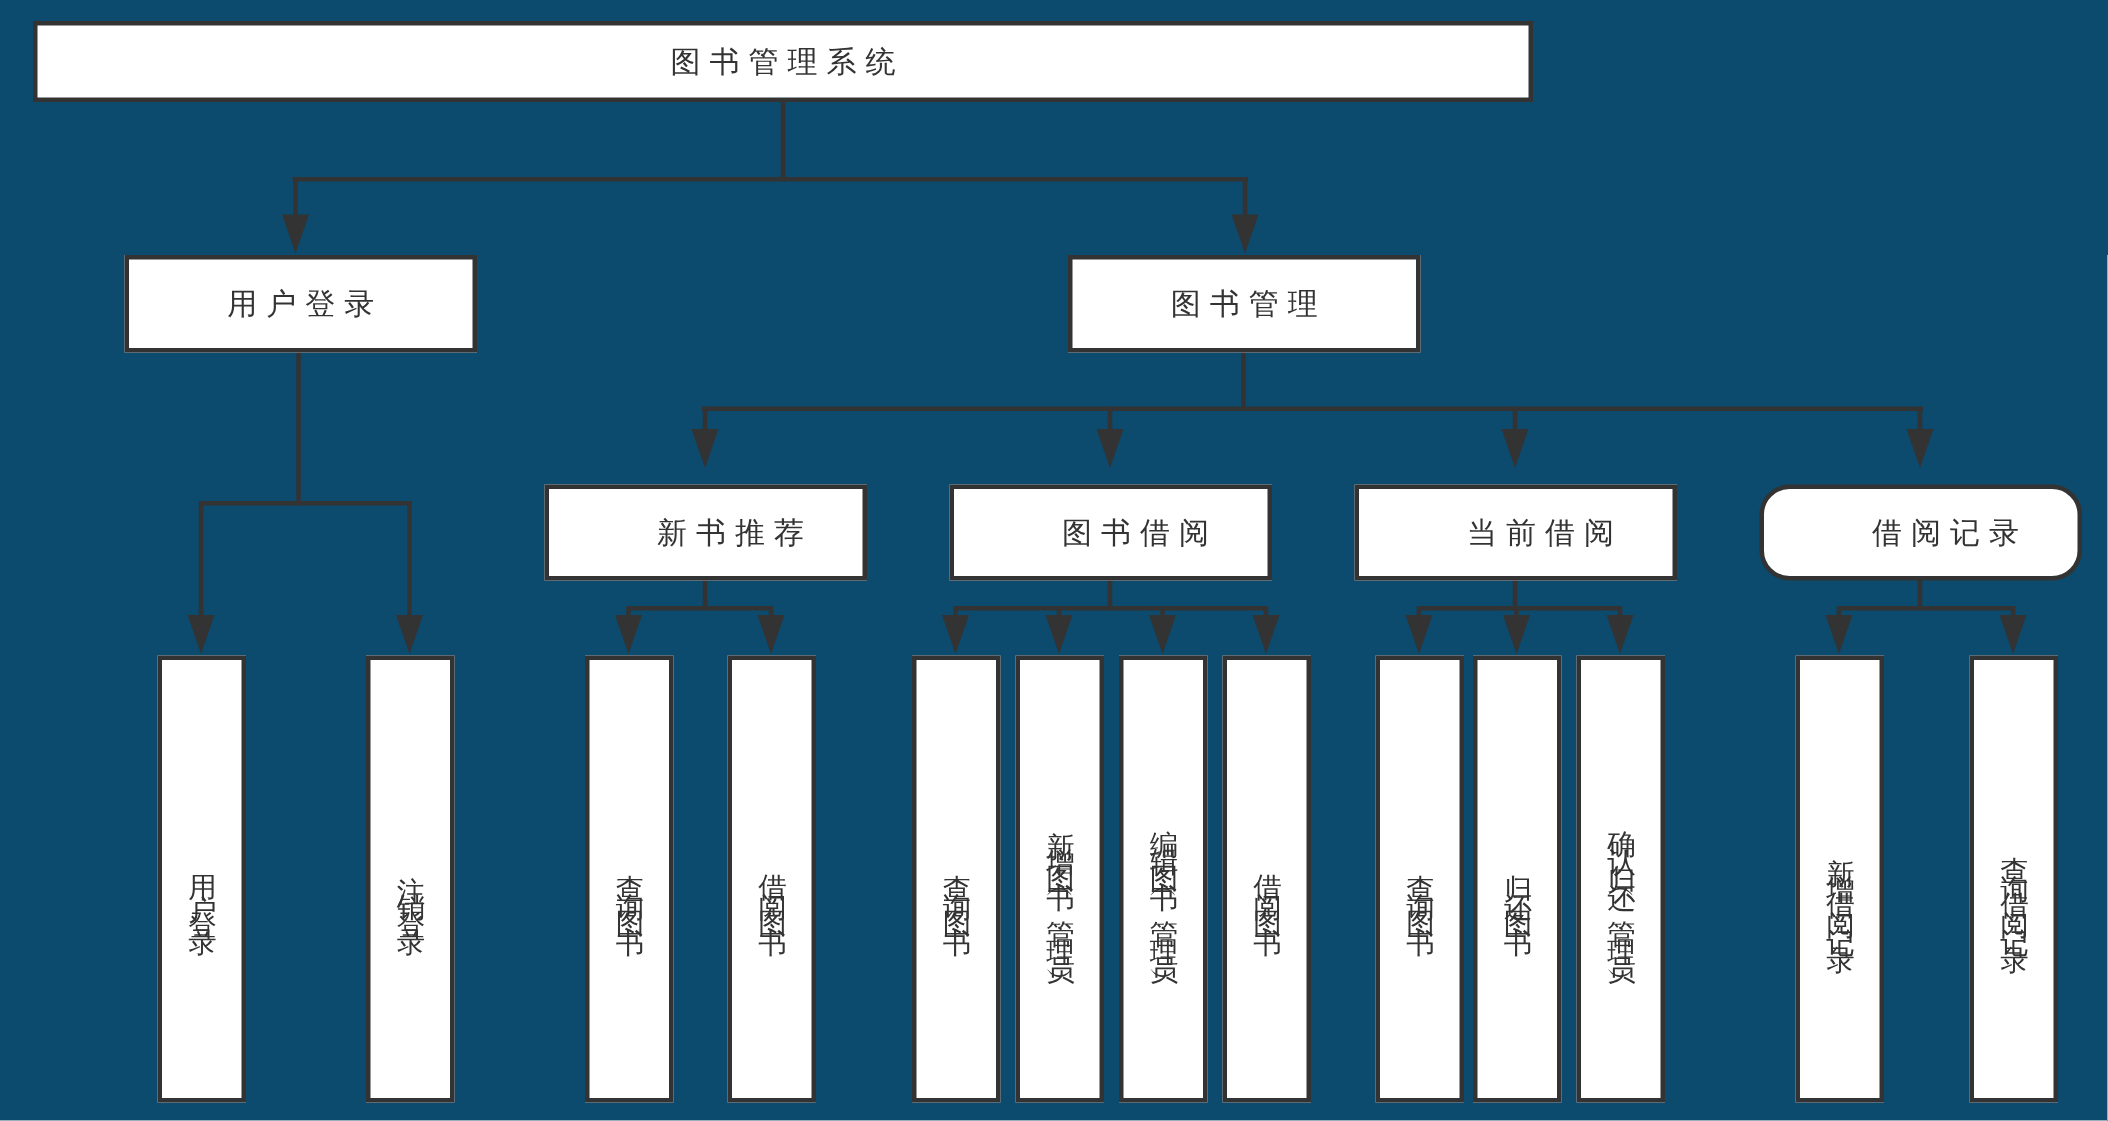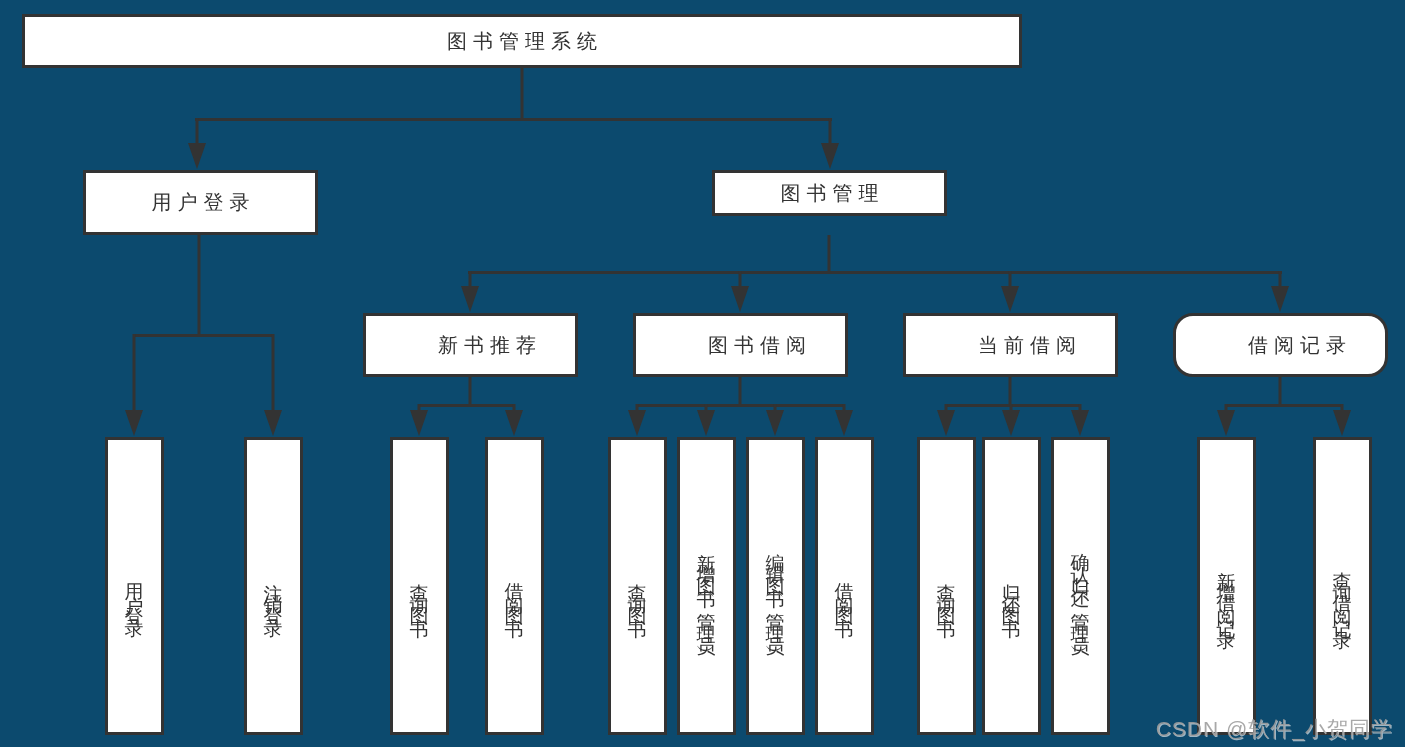--- a/index.html
+++ b/index.html
@@ -45,23 +45,23 @@
     writing-mode: vertical-rl;
     font-size: 19px;
     letter-spacing: 12px;
     line-height: 1;
     padding-top: 12px;   
   }
 
   .node.root { left: 22px;  top: 14px;  width: 1000px; height: 54px; }
 
   .node.lvl1-a { left: 83px;  top: 170px; width: 235px; height: 65px; }
-  .node.lvl1-b { left: 712px; top: 170px; width: 235px; height: 46px; }
+  .node.lvl1-b { left: 712px; top: 170px; width: 235px; height: 65px; }
 
-  .node.lvl2 { top: 313px; width: 215px; height: 64px; padding-left: 39px; }
+  .node.lvl2 { top: 323px; width: 215px; height: 64px; padding-left: 39px; }
   .node.lvl2-a { left: 363px; }
   .node.lvl2-b { left: 633px; }
   .node.lvl2-c { left: 903px; text-align: center; }
   .node.lvl2-d { left: 1173px; border-radius: 20px; }
 
   .node.leaf { top: 437px; width: 59px; height: 298px; }
   .leaf-a1 { left: 105px; }
   .leaf-a2 { left: 244px; }
   .leaf-b1 { left: 390px; }
   .leaf-b2 { left: 485px; }
@@ -175,15 +175,14 @@
   <div class="node v leaf leaf-c3">编辑图书（管理员）</div>
   <div class="node v leaf leaf-c4">借阅图书</div>
 
   <div class="node v leaf leaf-d1">查询图书</div>
   <div class="node v leaf leaf-d2">归还图书</div>
   <div class="node v leaf leaf-d3">确认归还（管理员）</div>
 
   <div class="node v leaf leaf-e1">新增借阅记录</div>
   <div class="node v leaf leaf-e2">查询借阅记录</div>
 
-  <div class="watermark">CSDN @软件_小贺同学</div>
 
 </div>
 
 </body></html>

